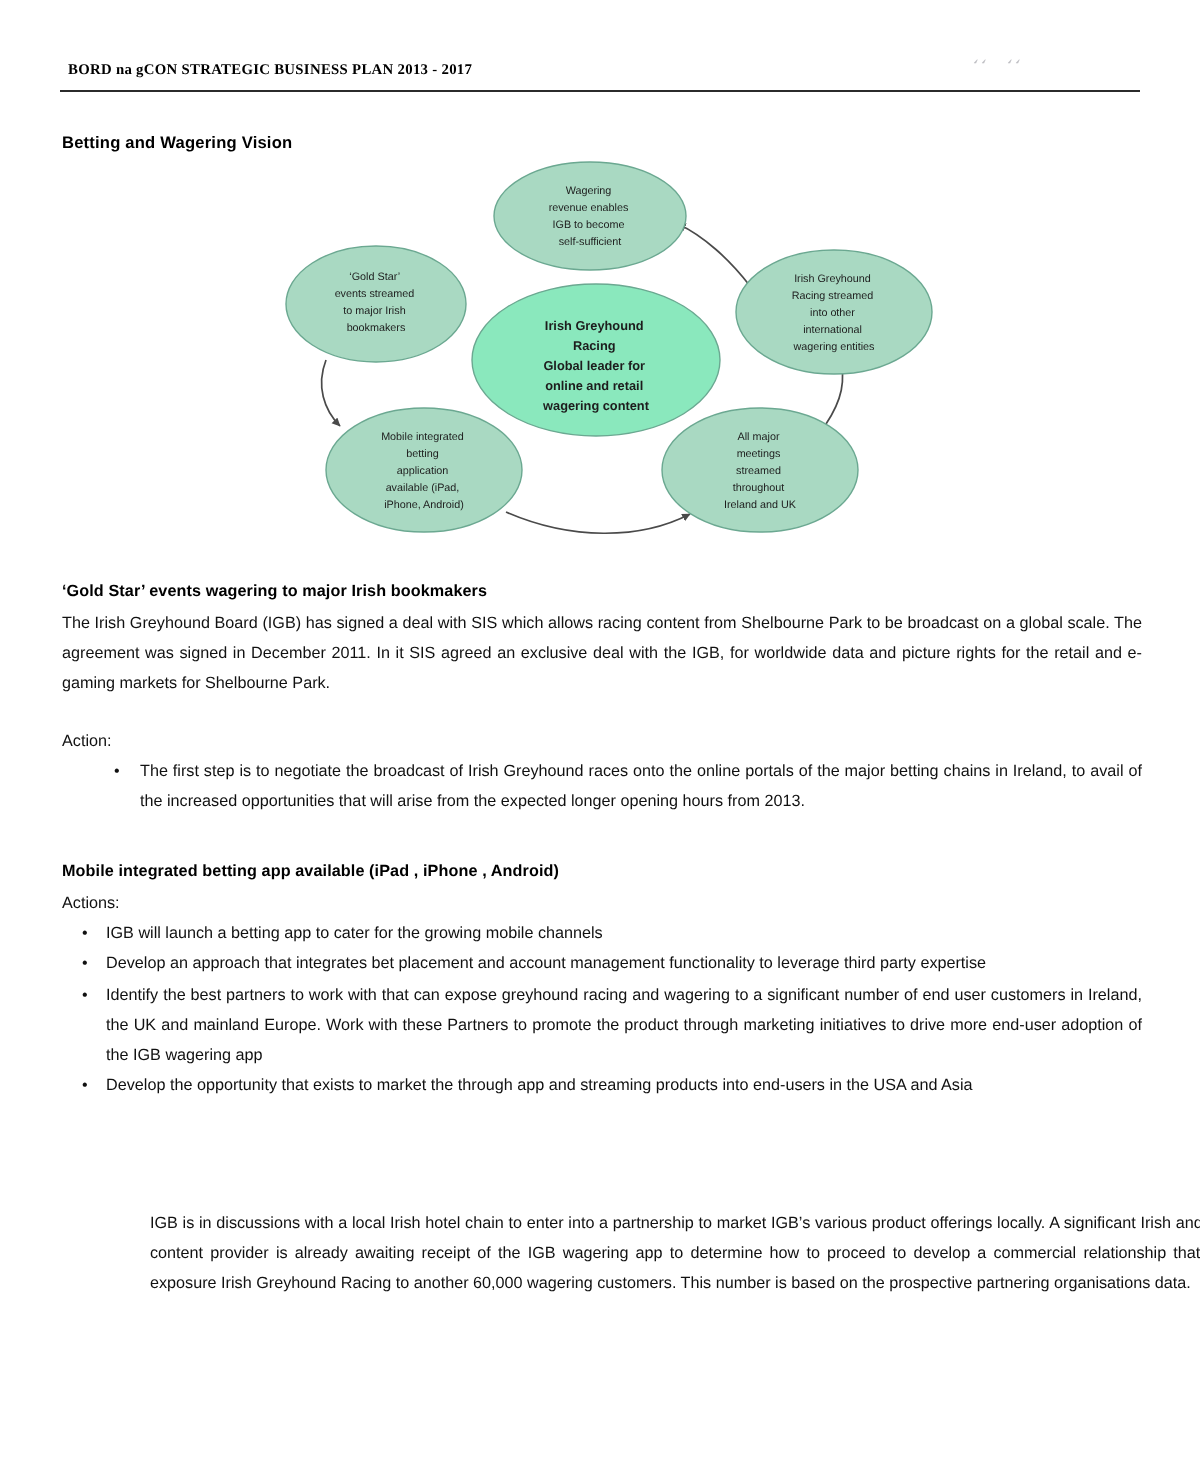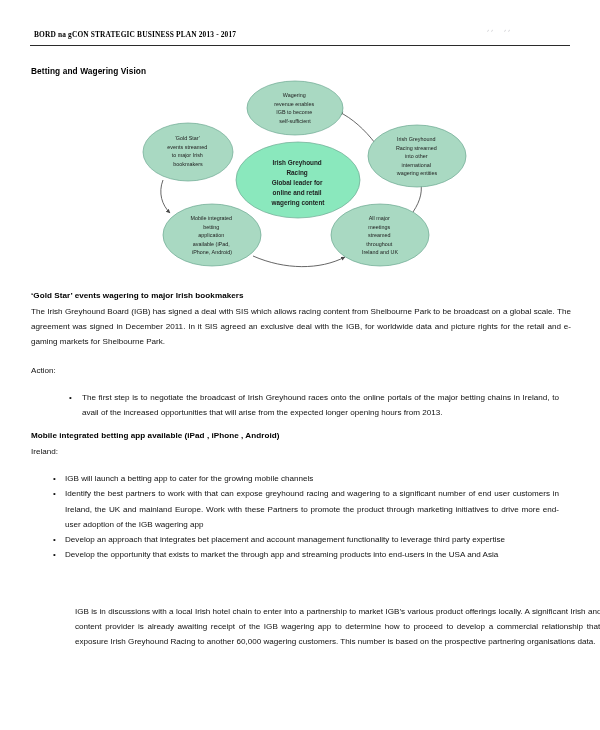--- a/index.html
+++ b/index.html
@@ -115,21 +115,21 @@
     margin: 0;
   }
   .label-line {
     font-size: 8.1px;
     color: #111;
     margin: 0;
     line-height: 15.2px;
   }
   ul.bullets {
     list-style: none;
-    margin: 12px;
+    margin: 0;
     padding: 0;
   }
   ul.bullets > li {
     position: relative;
     padding-left: 22px;
     font-size: 8.1px;
     line-height: 15.2px;
     text-align: justify;
     color: #111;
     margin-bottom: 0px;
@@ -253,25 +253,25 @@
 
   <div class="block" style="top: 363px;">
     <p class="label-line">Action:</p>
     <ul class="bullets indent-deep">
       <li>The first step is to negotiate the broadcast of Irish Greyhound races onto the online portals of the major betting chains in Ireland, to avail of the increased opportunities that will arise from the expected longer opening hours from 2013.</li>
     </ul>
   </div>
 
   <div class="block" style="top: 431px;">
     <p class="sub-heading">Mobile integrated betting app available (iPad , iPhone , Android)</p>
-    <p class="label-line">Ireland:</p>
+    <p class="label-line">Actions:</p>
     <ul class="bullets">
       <li>IGB will launch a betting app to cater for the growing mobile channels</li>
+      <li>Develop an approach that integrates bet placement and account management functionality to leverage third party expertise</li>
       <li>Identify the best partners to work with that can expose greyhound racing and wagering to a significant number of end user customers in Ireland, the UK and mainland Europe. Work with these Partners to promote the product through marketing initiatives to drive more end-user adoption of the IGB wagering app</li>
-      <li>Develop an approach that integrates bet placement and account management functionality to leverage third party expertise</li>
       <li>Develop the opportunity that exists to market the through app and streaming products into end-users in the USA and Asia</li>
     </ul>
   </div>
 
   <div class="block" style="top: 604px; margin-left: 44px;">
     <p class="para">IGB is in discussions with a local Irish hotel chain to enter into a partnership to market IGB’s various product offerings locally. A significant Irish and UK content provider is already awaiting receipt of the IGB wagering app to determine how to proceed to develop a commercial relationship that will exposure Irish Greyhound Racing to another 60,000 wagering customers. This number is based on the prospective partnering organisations data.</p>
   </div>
 
 </div>
 

